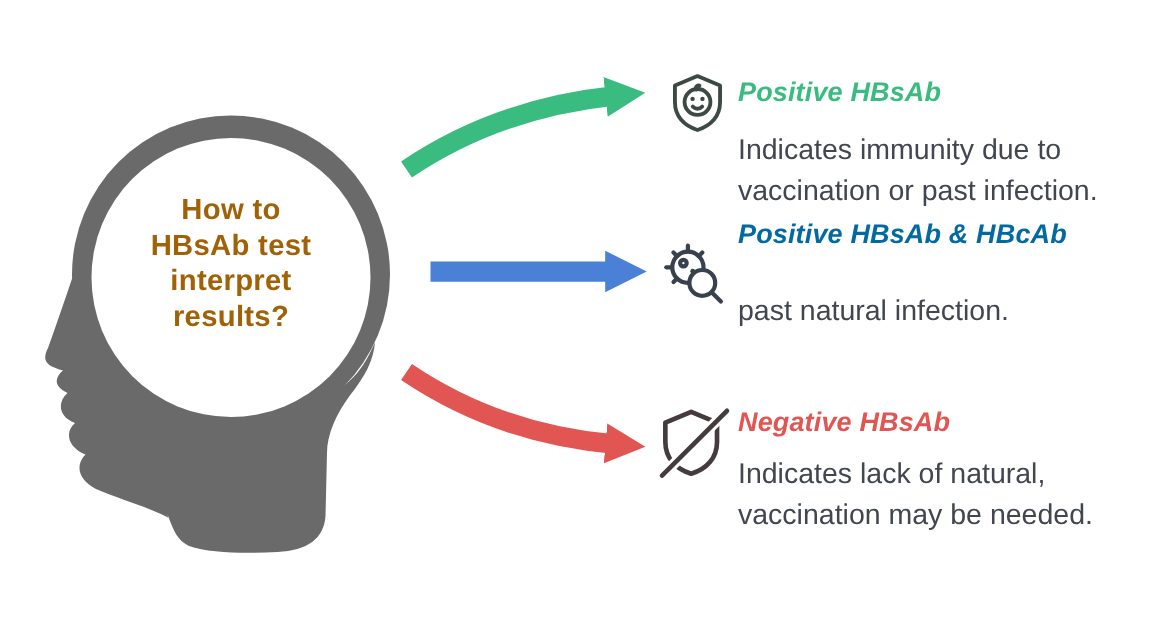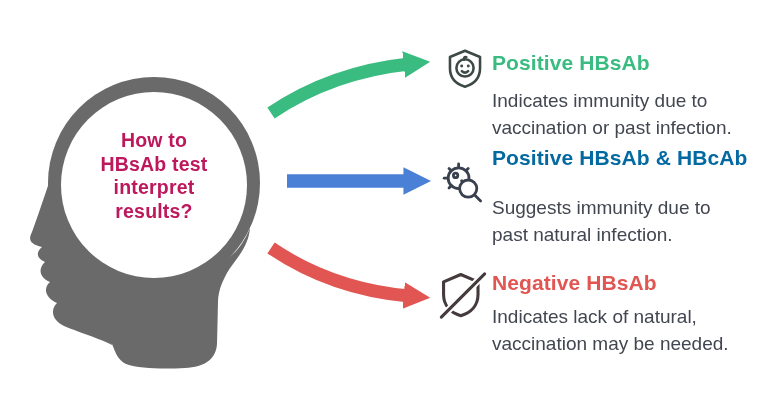--- a/index.html
+++ b/index.html
@@ -19,24 +19,25 @@
     width: 180px;
     text-align: center;
     font-size: 19.5px;
     font-weight: 700;
     line-height: 23.5px;
     letter-spacing: 0.2px;
   }
   .item-title {
     position: absolute;
     left: 492px;
-    font-size: 21px;
+    font-size: 18px;
     font-weight: 700;
     white-space: nowrap;
     letter-spacing: 0.1px;
+    font-style: italic;
   }
   .item-desc {
     position: absolute;
     left: 492px;
     font-size: 19px;
     line-height: 26.5px;
     font-weight: 400;
   }
   .item-desc div { white-space: nowrap; }
   .icon { position: absolute; }
@@ -90,21 +91,21 @@
                C 118 282 100 296 88 318 Z" fill="#6a6a6a"></path>
 
       <circle cx="154" cy="185" r="93" fill="#ffffff"></circle>
     </g>
 
     <path d="M 271 113 C 308 88 352 70 409 64" fill="none" stroke-width="13" stroke-linecap="butt" marker-end="url(#ah0)" stroke="#3abc80"></path>
     <path d="M 287 181 L 409 181" fill="none" stroke-width="13.5" stroke-linecap="butt" marker-end="url(#ah1)" stroke="#4a80d6"></path>
     <path d="M 271 248 C 308 273 352 291 409 296" fill="none" stroke-width="13" stroke-linecap="butt" marker-end="url(#ah2)" stroke="#e15552"></path>
   </svg>
 
-  <div class="question" style="color: #be185d;">
+  <div class="question" style="color: #a16207;">
     <div>How to</div>
     <div>HBsAb test</div>
     <div>interpret</div>
     <div>results?</div>
   </div>
 
   <svg class="icon" style="left:443px; top:45px;" width="44" height="47" viewBox="0 0 24 24">
     <g fill="none" stroke-width="1.4" stroke-linecap="round" stroke-linejoin="round" stroke="#3d4a44">
       <path d="M12 2.3 L20.2 5.7 V11.8 C20.2 16.9 16.9 20.4 12 21.9 C7.1 20.4 3.8 16.9 3.8 11.8 V5.7 Z"></path>
       <circle cx="12" cy="11.7" r="4.7"></circle>
@@ -129,21 +130,20 @@
       <line x1="6.2" y1="13.3" x2="5.0" y2="14.5"></line>
       <line x1="13.4" y1="5.9" x2="14.6" y2="4.7"></line>
       <circle cx="8.3" cy="8.2" r="1.1"></circle>
       <circle cx="14.6" cy="14.8" r="4.3" fill="#ffffff"></circle>
       <line x1="17.7" y1="17.9" x2="20.8" y2="21.0"></line>
     </g>
     <circle cx="11.4" cy="10.9" r="0.8" stroke="none" fill="#39404e"></circle>
   </svg>
   <div class="item-title" style="top: 146px; color: #0369a1;">Positive HBsAb &amp; HBcAb</div>
   <div class="item-desc" style="top: 195px; color: rgb(66, 70, 80);">
-    <div>Suggests immunity due to</div>
     <div>past natural infection.</div>
   </div>
 
   <svg class="icon" style="left:436px; top:269px;" width="54" height="53" viewBox="0 0 24 24">
     <g fill="none" stroke-width="1.4" stroke-linecap="round" stroke-linejoin="round" stroke="#463b3c">
       <path d="M11 2.5 L18.8 5.8 V11.6 C18.8 16.4 15.7 19.8 11 21.2 C6.3 19.8 3.2 16.4 3.2 11.6 V5.8 Z"></path>
     </g>
     <line x1="2.2" y1="21.8" x2="21.8" y2="2.2" stroke="#ffffff" stroke-width="3.2"></line>
     <line x1="2.2" y1="21.8" x2="21.8" y2="2.2" stroke-width="1.4" stroke-linecap="round" stroke="#463b3c"></line>
   </svg>

